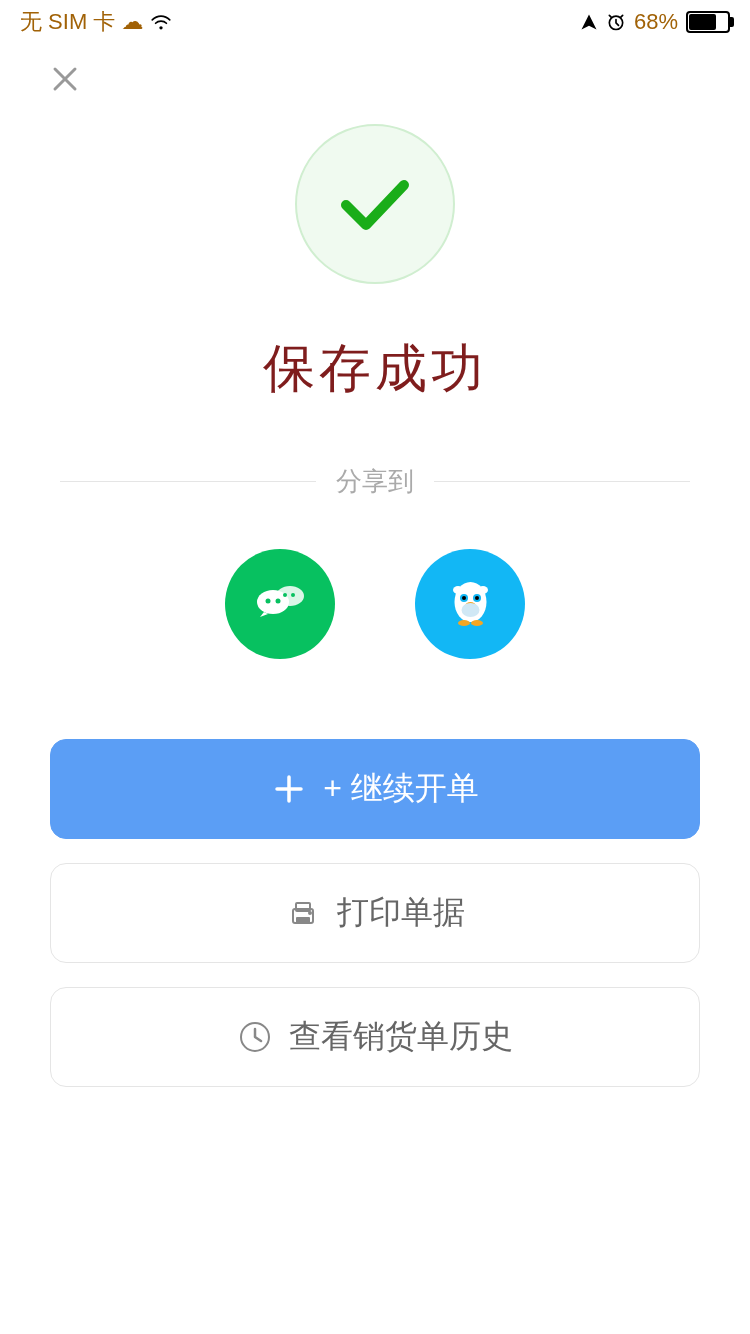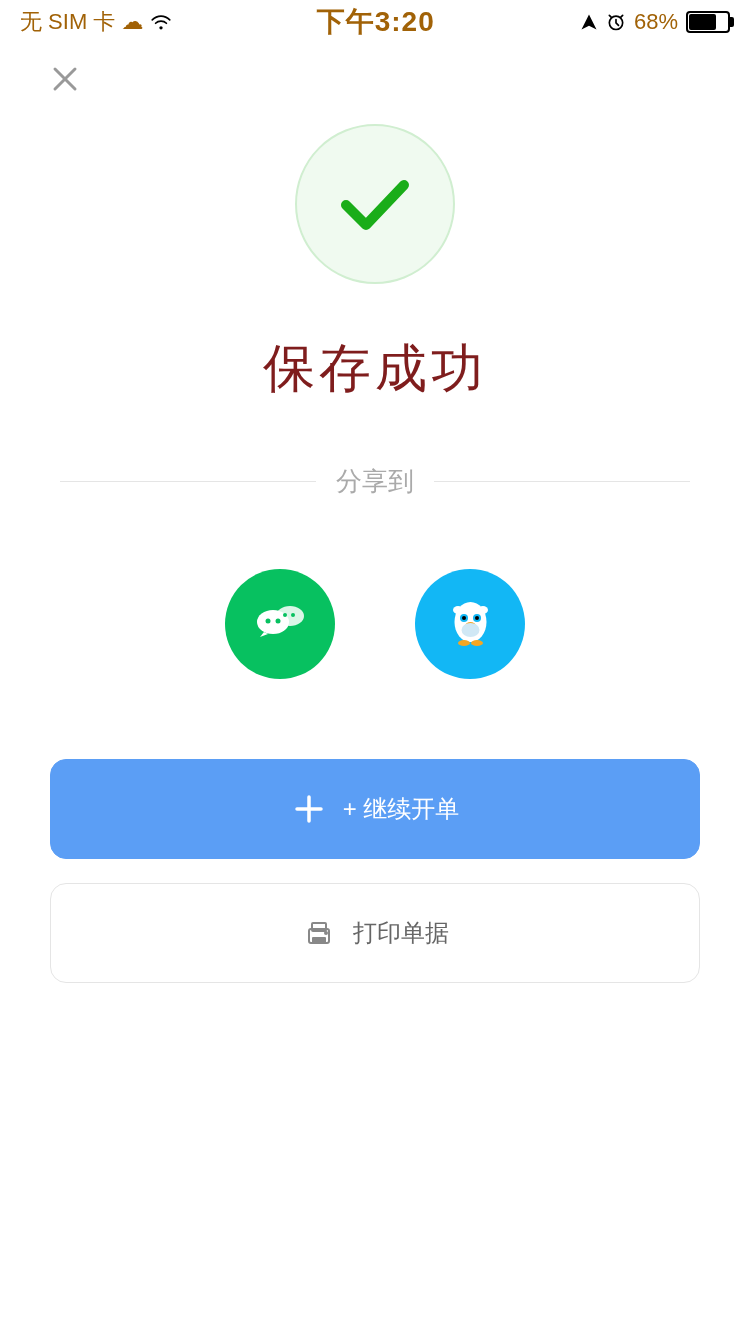--- a/index.html
+++ b/index.html
@@ -106,21 +106,21 @@
       margin-bottom: 60px;
       letter-spacing: 4px;
     }
 
     
     .divider-container {
       width: 100%;
       display: flex;
       align-items: center;
       padding: 0 60px;
-      margin-bottom: 70px;
+      margin-bottom: 50px;
     }
 
     .divider-line {
       flex: 1;
       height: 1px;
       background: #e5e5e5;
     }
 
     .divider-text {
       font-size: 26px;
@@ -167,21 +167,21 @@
     .action-btn {
       width: 100%;
       height: 100px;
       border-radius: 16px;
       border: 1px solid #e5e5e5;
       background: #fff;
       display: flex;
       align-items: center;
       justify-content: center;
       gap: 16px;
-      font-size: 24px;
+      font-size: 32px;
       color: #666;
       cursor: pointer;
     }
 
     .action-btn-primary {
       background: #5b9ef5;
       border-color: #5b9ef5;
       color: #fff;
     }
 
@@ -229,21 +229,20 @@
 <div class="status-bar">
   <div class="status-left">
     <span>无 SIM 卡 ☁</span>
 
     <svg class="wifi-icon" viewBox="0 0 24 18" fill="none">
       <path d="M12 14a2 2 0 1 1 0 4 2 2 0 0 1 0-4z" fill="#000"></path>
       <path d="M5.5 10.5C7.1 8.9 9.4 8 12 8s4.9.9 6.5 2.5" stroke="#000" stroke-width="2" fill="none" stroke-linecap="round"></path>
       <path d="M1.5 6.5C4.3 3.7 7.9 2 12 2s7.7 1.7 10.5 4.5" stroke="#000" stroke-width="2" fill="none" stroke-linecap="round"></path>
     </svg>
   </div>
-  <div class="status-center">下午3:20</div>
   <div class="status-right">
 
     <svg width="18" height="18" viewBox="0 0 24 24" fill="#000">
       <path d="M12 2L2 22l10-5 10 5z"></path>
     </svg>
 
     <svg width="20" height="20" viewBox="0 0 24 24" fill="none" stroke="#000" stroke-width="2">
       <circle cx="12" cy="13" r="8"></circle>
       <path d="M12 9v4l3 3" stroke-linecap="round"></path>
       <path d="M4 4l2.5 2.5M20 4l-2.5 2.5" stroke-linecap="round"></path>
@@ -332,16 +331,23 @@
     <button class="action-btn">
       <svg width="36" height="36" viewBox="0 0 36 36" fill="none">
         <rect x="8" y="14" width="20" height="14" rx="2" stroke="#888" stroke-width="2" fill="none"></rect>
         <rect x="11" y="8" width="14" height="8" rx="1" stroke="#888" stroke-width="2" fill="none"></rect>
         <rect x="11" y="22" width="14" height="6" rx="1" fill="#888"></rect>
         <circle cx="25" cy="18" r="2" fill="#888"></circle>
       </svg>
       <span>打印单据</span>
     </button>
 
+    <button class="action-btn">
+      <svg width="36" height="36" viewBox="0 0 36 36" fill="none">
+        <circle cx="18" cy="18" r="14" stroke="#888" stroke-width="2" fill="none"></circle>
+        <polyline points="18,10 18,18 24,22" stroke="#888" stroke-width="2.5" stroke-linecap="round" stroke-linejoin="round" fill="none"></polyline>
+      </svg>
+      <span>查看销货单历史</span>
+    </button>
 
   </div>
 
 </div>
 
 </body></html>

